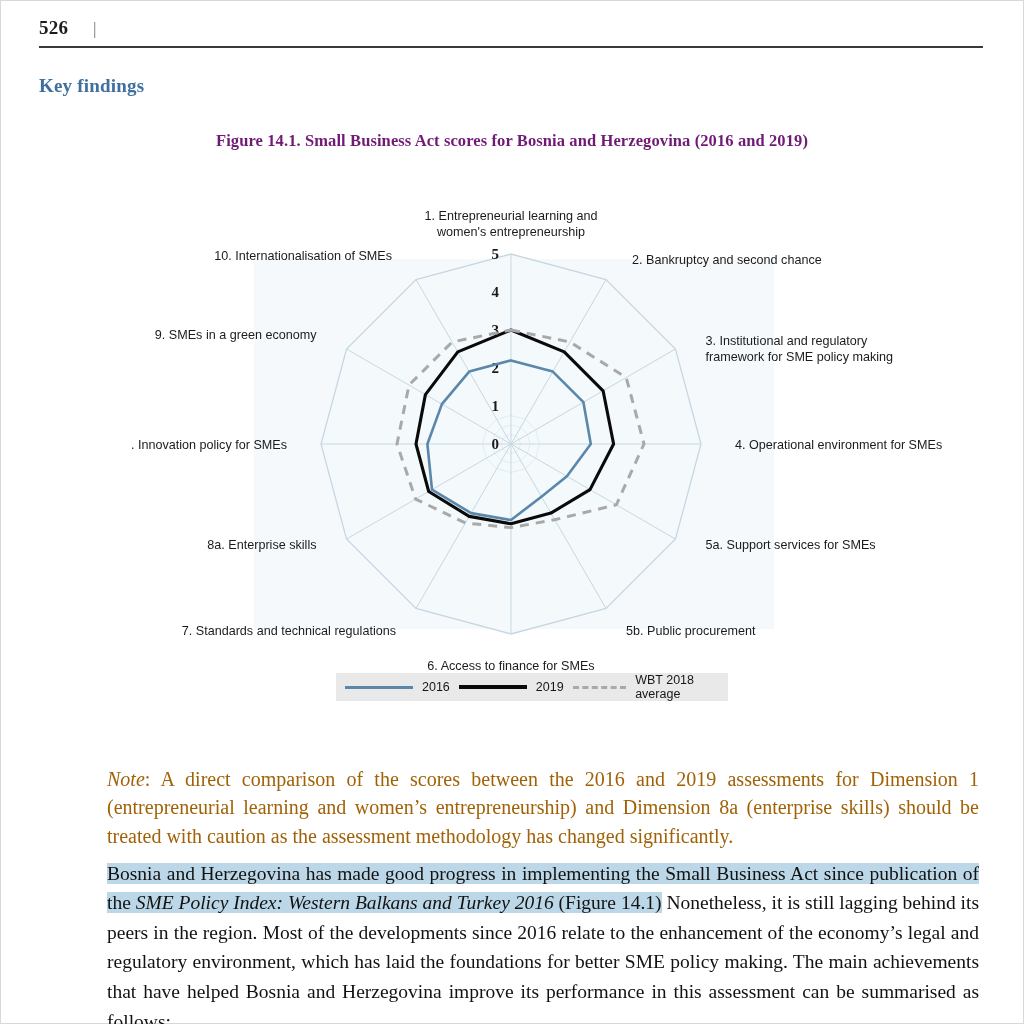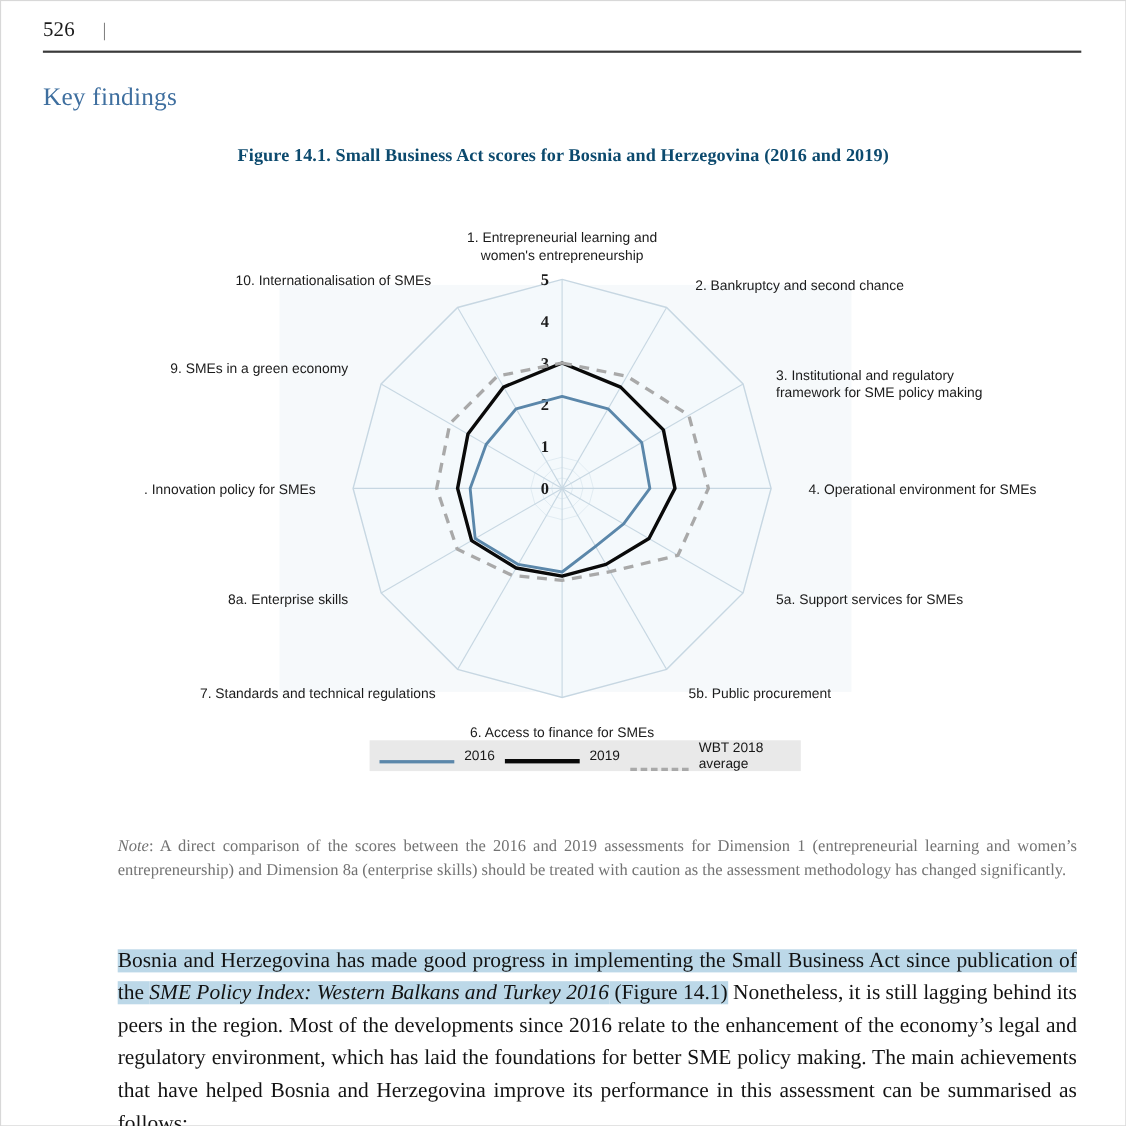--- a/index.html
+++ b/index.html
@@ -26,78 +26,78 @@
   }
   .runhead-line{
     display:flex;align-items:baseline;
     font-family:"Liberation Serif", serif;
     font-weight:bold;
     font-size:17.5px;
     letter-spacing:.2px;
     color:#1b1b1b;
     white-space:nowrap;
   }
-  .runhead-page{font-size:19px;font-weight:normal;margin-right:25px;}
+  .runhead-page{font-size:19px;font-weight:bold;margin-right:25px;}
   .runhead-sep{color:#777;margin-right:9px;font-weight:normal;}
   .runhead-title{font-size:16.5px;font-weight:bold;}
   .runhead-rule{
     position:absolute;left:0;right:0;top:29px;
     height:2px;background:#3a3a3a;
   }
 
   
   .keyfind{
     position:absolute;left:38px;top:74px;
     font-family:"Liberation Serif", serif;
-    font-weight:normal;font-size:23px;
+    font-weight:bold;font-size:19px;
     color:#3f6f9f;
     letter-spacing:.2px;
   }
 
   
   .fig-caption{
     position:absolute;left:0;right:0;top:130px;
     text-align:center;
     font-family:"Liberation Serif", serif;
     font-weight:bold;font-size:16.5px;
-    color:#0c4a6e;
+    color:#701a75;
     letter-spacing:.1px;
   }
 
   .chart-wrap{
     position:absolute;left:130px;top:175px;
     width:860px;height:520px;
   }
   .chart-svg{display:block;}
 
   
   .legend{
     position:absolute;left:335px;top:672px;
     width:392px;height:28px;
     background:#e9e9e9;
     display:flex;align-items:center;justify-content:center;
     gap:0px;
   }
-  .lg-item{display:flex;align-items:flex-end;}
+  .lg-item{display:flex;align-items:center;}
   .lg-line{display:inline-block;height:0;margin:0 9px;}
   .lg-solid-blue{width:68px;border-top:3.2px solid #5b87aa;}
   .lg-solid-black{width:68px;border-top:4px solid #0a0a0a;}
   .lg-dashed{width:62px;border-top:3.2px dashed #a9a9a9;}
   .lg-label{
     font-family:"Liberation Sans", sans-serif;
     font-size:12.5px;color:#171717;
   }
 
   
   .note{
     position:absolute;left:106px;top:744px;width:872px;
     font-family:"Liberation Serif", serif;
-    font-size:15px;line-height:1.42;
+    font-size:20px;line-height:1.42;
     text-align:justify;
-    color:#737373;
+    color:#a16207;
   }
   .note .lead{font-style:italic;}
 
   
   .body-text{
     position:absolute;left:106px;top:838px;width:872px;
     font-family:"Liberation Serif", serif;
     font-size:19.5px;line-height:1.52;
     text-align:justify;
     color:#121212;

